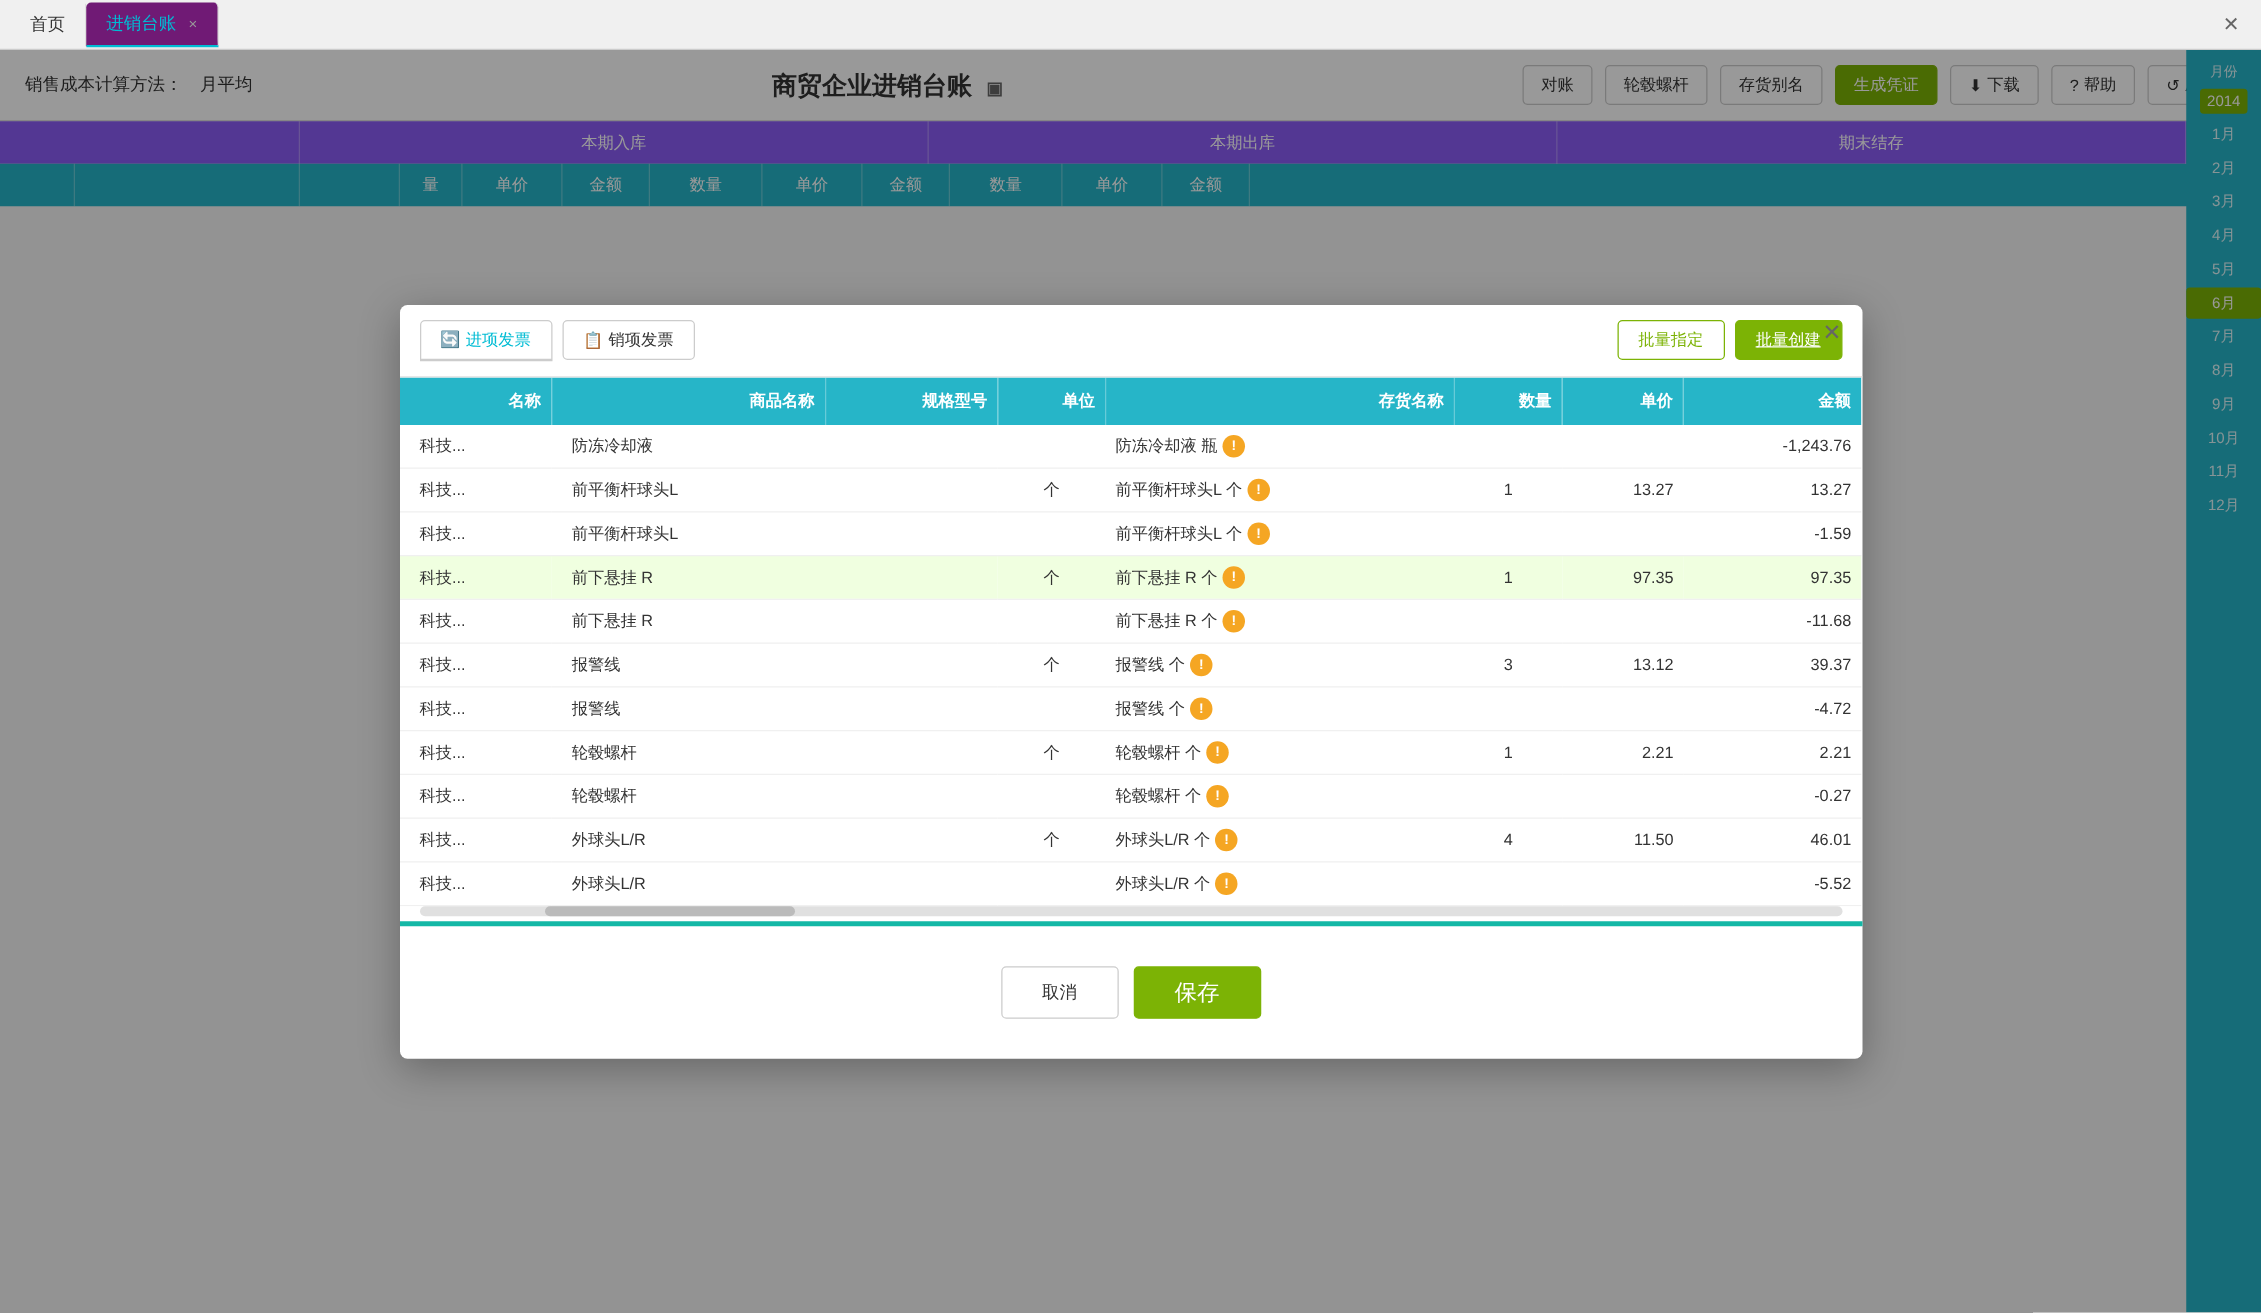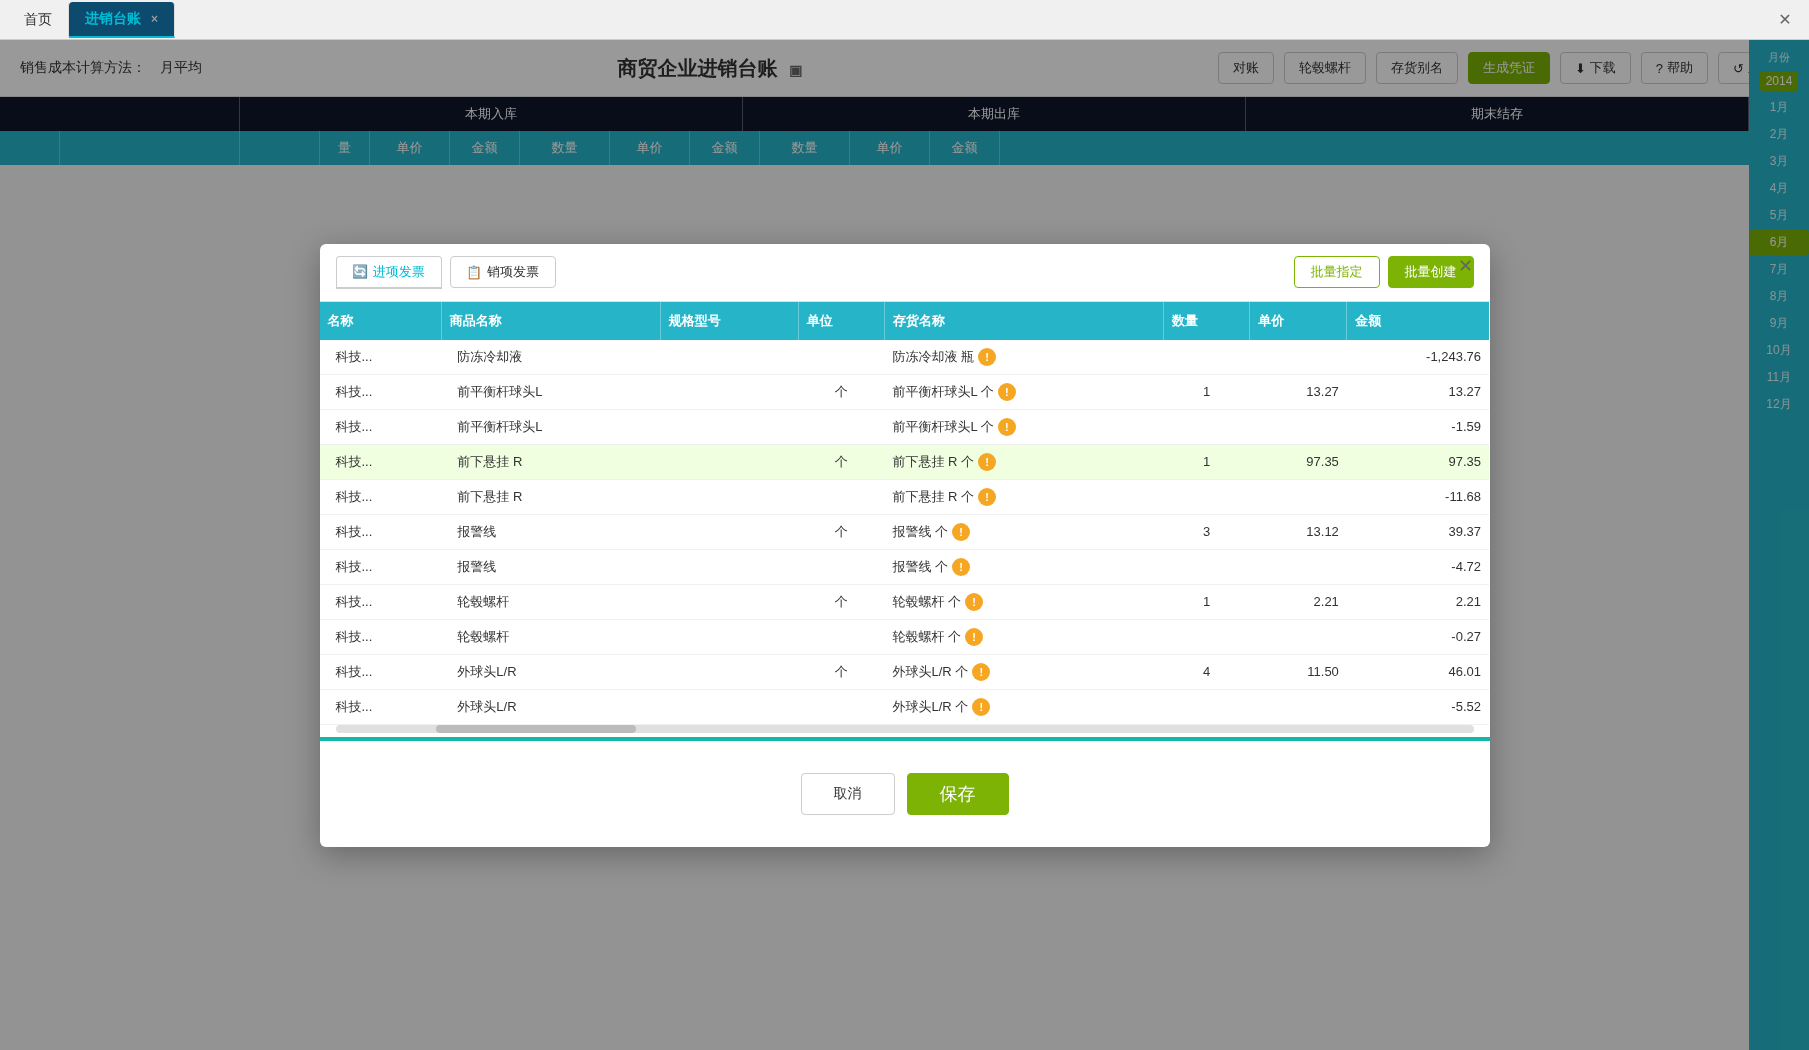--- a/index.html
+++ b/index.html
@@ -8,23 +8,22 @@
     
     .tab-bar {
       display: flex; align-items: center; background: #f0f0f0; border-bottom: 1px solid #ccc;
       height: 40px; padding: 0 8px;
     }
     .tab-item {
       padding: 8px 16px; cursor: pointer; font-size: 14px; color: #333;
       border-right: 1px solid #ddd;
     }
     .tab-item.active {
-      background: #0c4a6e; color: #00bcd4; border-bottom: 2px solid #00bcd4;
+      background: #701a75; color: #00bcd4; border-bottom: 2px solid #00bcd4;
       border-radius: 4px 4px 0 0;
-      font-weight: bold;
     }
     .tab-close { margin-left: 6px; cursor: pointer; color: #999; font-size: 12px; }
     .window-close {
       margin-left: auto; width: 32px; height: 32px; display: flex; align-items: center;
       justify-content: center; cursor: pointer; font-size: 16px; color: #666;
     }
 
     
     .main-bg {
       position: relative; background: #f5f5f5; height: calc(1050px - 40px);
@@ -84,32 +83,32 @@
       padding: 6px 16px; border: 1px solid #ccc; border-radius: 4px; cursor: pointer;
       font-size: 13px; background: #fff; color: #333; display: flex; align-items: center; gap: 4px;
     }
     .tab-btn.active {
       background: #fff; border-bottom: 2px solid #00bcd4; color: #00bcd4;
       border-radius: 4px 4px 0 0; border-color: #ccc;
     }
     .modal-actions { margin-left: auto; display: flex; gap: 8px; }
     .btn-batch { padding: 6px 16px; border-radius: 4px; cursor: pointer; font-size: 13px; }
     .btn-assign { background: #fff; border: 1px solid #7cb305; color: #7cb305; }
-    .btn-create { background: #7cb305; border: 1px solid #7cb305; color: #fff; }
+    .btn-create { background: #7cb305; border: 1px solid #7cb305; color: #fff; text-decoration: underline; }
     .modal-close {
       position: absolute; right: 12px; top: 10px; cursor: pointer; font-size: 18px; color: #666;
       width: 24px; height: 24px; display: flex; align-items: center; justify-content: center;
     }
 
     
     .modal-body { flex: 1; overflow: hidden; display: flex; flex-direction: column; }
     .table-container { flex: 1; overflow-y: auto; overflow-x: auto; }
     .data-table { width: 100%; border-collapse: collapse; min-width: 900px; }
     .data-table thead th {
-      background: #26b5c8; color: #fff; padding: 10px 8px; text-align: left;
+      background: #26b5c8; color: #fff; padding: 10px 8px; text-align: right;
       font-size: 13px; border-right: 1px solid rgba(255,255,255,0.3); white-space: nowrap;
     }
     .data-table tbody tr { border-bottom: 1px solid #f0f0f0; }
     .data-table tbody tr.highlighted { background: #f0ffe0; }
     .data-table tbody td { padding: 8px; text-align: center; font-size: 13px; color: #333; }
     .data-table tbody td.text-left { text-align: left; padding-left: 16px; }
     .data-table tbody td.text-right { text-align: right; }
     .warning-icon {
       display: inline-block; width: 18px; height: 18px; background: #f5a623;
       border-radius: 50%; color: #fff; font-size: 11px; line-height: 18px;
@@ -172,21 +171,21 @@
     <button class="btn btn-outline btn-icon">
       <span>?</span>
       <span>帮助</span>
     </button>
     <button class="btn btn-outline btn-icon">
       <span>↺</span>
       <span>刷新</span>
     </button>
   </div>
 
-  <div style="display:grid; grid-template-columns: 240px 1fr 1fr 1fr 60px; background:#0f172a; color:#fff; text-align:center; font-size:13px;">
+  <div style="display:grid; grid-template-columns: 240px 1fr 1fr 1fr 60px; background:#8b5cf6; color:#fff; text-align:center; font-size:13px;">
     <div style="padding:8px; border-right:1px solid rgba(255,255,255,0.3);"></div>
     <div style="padding:8px; border-right:1px solid rgba(255,255,255,0.3);">本期入库</div>
     <div style="padding:8px; border-right:1px solid rgba(255,255,255,0.3);">本期出库</div>
     <div style="padding:8px; border-right:1px solid rgba(255,255,255,0.3);">期末结存</div>
     <div style="padding:8px;"></div>
   </div>
 
   <div style="display:grid; grid-template-columns: 60px 180px 80px 50px 80px 70px 90px 80px 70px 90px 80px 70px 90px 60px; background:#26b5c8; color:#fff; text-align:center; font-size:13px;">
     <div style="padding:8px 4px; border-right:1px solid rgba(255,255,255,0.3);"></div>
     <div style="padding:8px 4px; border-right:1px solid rgba(255,255,255,0.3);"></div>

